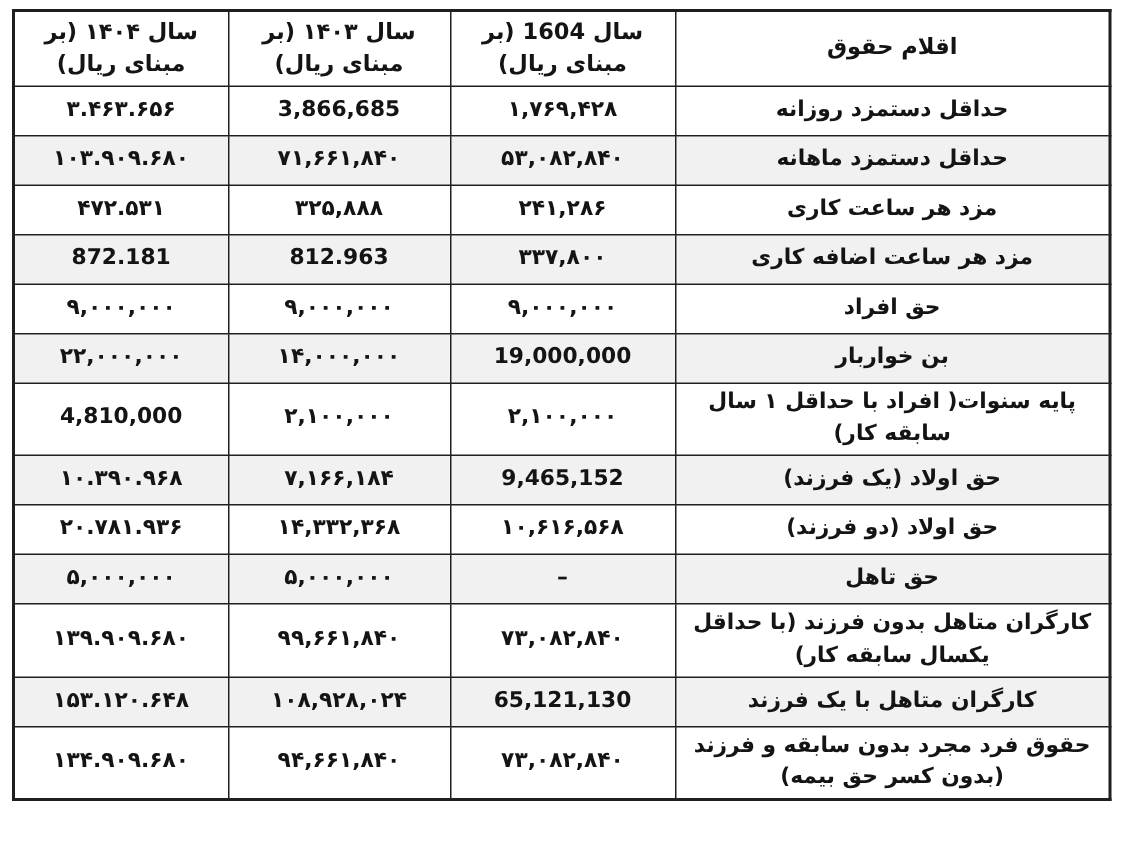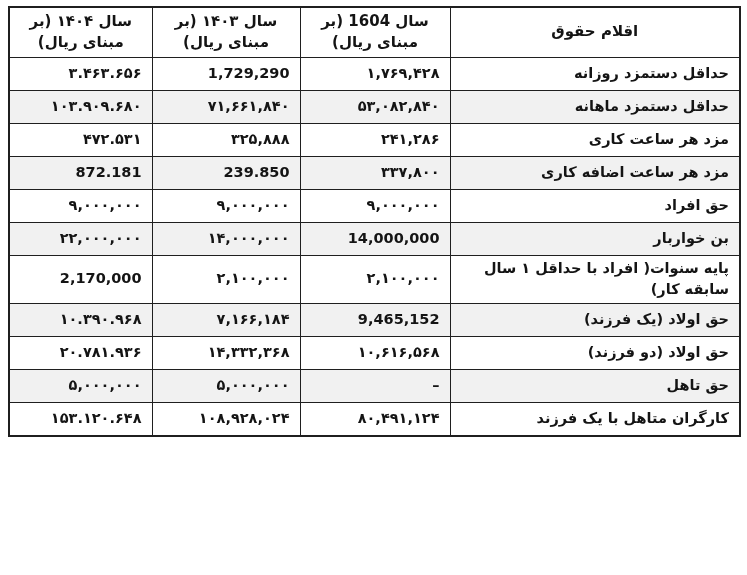--- a/index.html
+++ b/index.html
@@ -40,21 +40,20 @@
     height: 50px;
     font-size: 15px;
     line-height: 1.45;
     padding: 2px 16px;
     background: #ffffff;
   }
   table.salary tbody td {
     height: 33px;
     font-size: 14.5px;
     line-height: 1.5;
-    text-align: right;
   }
   table.salary tbody tr:nth-child(even) {
     background: var(--zebra, #f1f1f1);
   }
   table.salary tbody tr:nth-child(odd) {
     background: #ffffff;
   }
 </style>
 </head>
 <body>
@@ -72,78 +71,90 @@
         <th>اقلام حقوق</th>
         <th>سال 1604 (بر مبنای ریال)</th>
         <th>سال ۱۴۰۳ (بر مبنای ریال)</th>
         <th>سال ۱۴۰۴ (بر مبنای ریال)</th>
       </tr>
     </thead>
     <tbody>
       <tr>
         <td>حداقل دستمزد روزانه</td>
         <td>۱,۷۶۹,۴۲۸</td>
-        <td>1,729,290</td>
+        <td>3,866,685</td>
         <td>۳.۴۶۳.۶۵۶</td>
       </tr>
       <tr>
         <td>حداقل دستمزد ماهانه</td>
         <td>۵۳,۰۸۲,۸۴۰</td>
         <td>۷۱,۶۶۱,۸۴۰</td>
         <td>۱۰۳.۹۰۹.۶۸۰</td>
       </tr>
       <tr>
         <td>مزد هر ساعت کاری</td>
         <td>۲۴۱,۲۸۶</td>
         <td>۳۲۵,۸۸۸</td>
         <td>۴۷۲.۵۳۱</td>
       </tr>
       <tr>
         <td>مزد هر ساعت اضافه کاری</td>
         <td>۳۳۷,۸۰۰</td>
-        <td>239.850</td>
+        <td>812.963</td>
         <td>872.181</td>
       </tr>
       <tr>
         <td>حق افراد</td>
         <td>۹,۰۰۰,۰۰۰</td>
         <td>۹,۰۰۰,۰۰۰</td>
         <td>۹,۰۰۰,۰۰۰</td>
       </tr>
       <tr>
         <td>بن خواربار</td>
-        <td>14,000,000</td>
+        <td>19,000,000</td>
         <td>۱۴,۰۰۰,۰۰۰</td>
         <td>۲۲,۰۰۰,۰۰۰</td>
       </tr>
       <tr>
         <td>پایه سنوات( افراد با حداقل ۱ سال سابقه کار)</td>
         <td>۲,۱۰۰,۰۰۰</td>
         <td>۲,۱۰۰,۰۰۰</td>
-        <td>2,170,000</td>
+        <td>4,810,000</td>
       </tr>
       <tr>
         <td>حق اولاد (یک فرزند)</td>
         <td>9,465,152</td>
         <td>۷,۱۶۶,۱۸۴</td>
         <td>۱۰.۳۹۰.۹۶۸</td>
       </tr>
       <tr>
         <td>حق اولاد (دو فرزند)</td>
         <td>۱۰,۶۱۶,۵۶۸</td>
         <td>۱۴,۳۳۲,۳۶۸</td>
         <td>۲۰.۷۸۱.۹۳۶</td>
       </tr>
       <tr>
         <td>حق تاهل</td>
         <td>–</td>
         <td>۵,۰۰۰,۰۰۰</td>
         <td>۵,۰۰۰,۰۰۰</td>
       </tr>
       <tr>
+        <td>کارگران متاهل بدون فرزند (با حداقل یکسال سابقه کار)</td>
+        <td>۷۳,۰۸۲,۸۴۰</td>
+        <td>۹۹,۶۶۱,۸۴۰</td>
+        <td>۱۳۹.۹۰۹.۶۸۰</td>
+      </tr>
+      <tr>
         <td>کارگران متاهل با یک فرزند</td>
-        <td>۸۰,۴۹۱,۱۲۴</td>
+        <td>65,121,130</td>
         <td>۱۰۸,۹۲۸,۰۲۴</td>
         <td>۱۵۳.۱۲۰.۶۴۸</td>
+      </tr>
+      <tr>
+        <td>حقوق فرد مجرد بدون سابقه و فرزند (بدون کسر حق بیمه)</td>
+        <td>۷۳,۰۸۲,۸۴۰</td>
+        <td>۹۴,۶۶۱,۸۴۰</td>
+        <td>۱۳۴.۹۰۹.۶۸۰</td>
       </tr>
     </tbody>
   </table>
 </div>
 
 </body></html>

